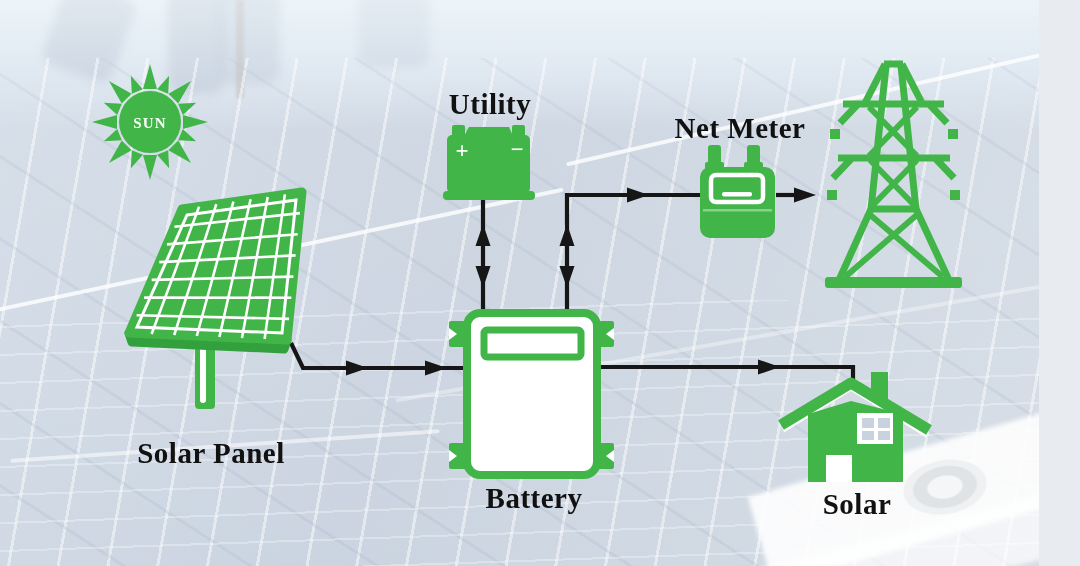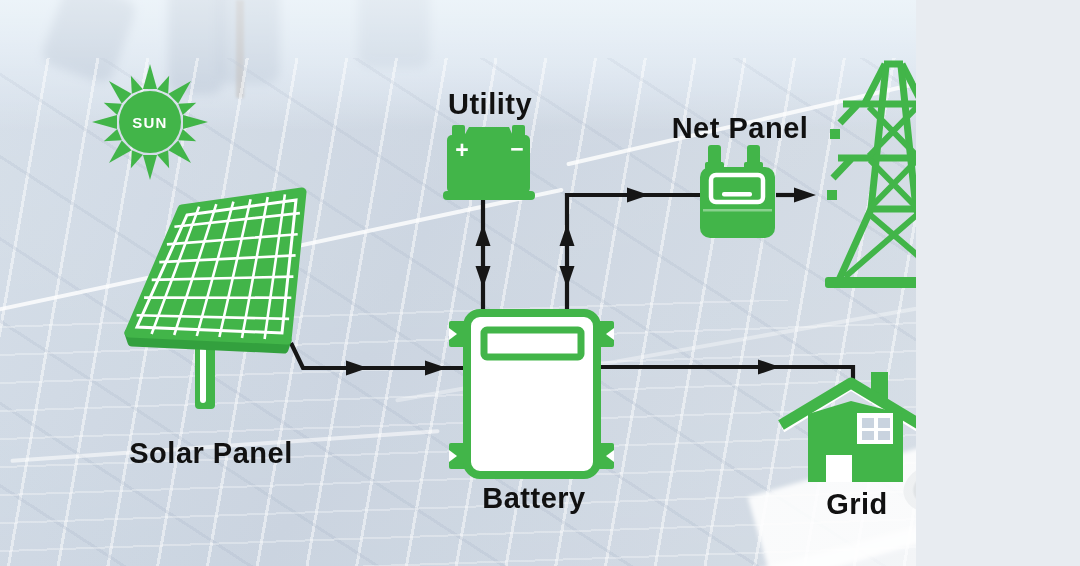--- a/index.html
+++ b/index.html
@@ -1,18 +1,18 @@
 <!DOCTYPE html>
 <html style="--accent-green: #42b549; --accent-green-dark: #33a03e; --arrow-black: #161616; --label-black: #111111;"><head>
 <meta charset="utf-8">
 <style>
   html,body{margin:0;padding:0;background:#e8ecf1;}
   .stage{
-    position:relative;width:916px;height:566px;overflow:hidden;
-    font-family:Liberation Sans, sans-serif;
+    position:relative;width:1039px;height:566px;overflow:hidden;
+    font-family:Liberation Serif, serif;
     background:linear-gradient(115deg,#cdd8e4 0%,#c2cddb 45%,#cfd8e2 100%);
   }
   
   .bg,.bg > div{position:absolute;}
   .bg{inset:0;}
   .sky{left:0;top:0;right:0;height:130px;background:linear-gradient(180deg,#d6e6f2,#cfdcea 55%,rgba(207,220,234,0));}
   .fig{background:#91a3ba;opacity:.40;filter:blur(5px);border-radius:14px;}
   .fig1{left:52px;top:-12px;width:74px;height:88px;transform:rotate(20deg);}
   .fig2{left:168px;top:-18px;width:56px;height:112px;}
   .fig3{left:218px;top:-22px;width:62px;height:106px;opacity:.34;}
@@ -197,16 +197,16 @@
       <rect x="878" y="418" width="12" height="10" fill="#c9d3df"></rect>
       <rect x="862" y="431" width="12" height="9" fill="#c9d3df"></rect>
       <rect x="878" y="431" width="12" height="9" fill="#c9d3df"></rect>
       <rect class="fw" x="826" y="455" width="26" height="27"></rect>
     </g>
   </svg>
 
   <div class="lbl" style="left:211px;top:437px">Solar Panel</div>
   <div class="lbl" style="left:490px;top:88px">Utility</div>
   <div class="lbl" style="left:534px;top:482px">Battery</div>
-  <div class="lbl" style="left:740px;top:112px">Net Panel</div>
-  <div class="lbl" style="left:857px;top:488px">Grid</div>
+  <div class="lbl" style="left:740px;top:112px">Net Meter</div>
+  <div class="lbl" style="left:857px;top:488px">Solar</div>
 
 </div>
 
 </body></html>

